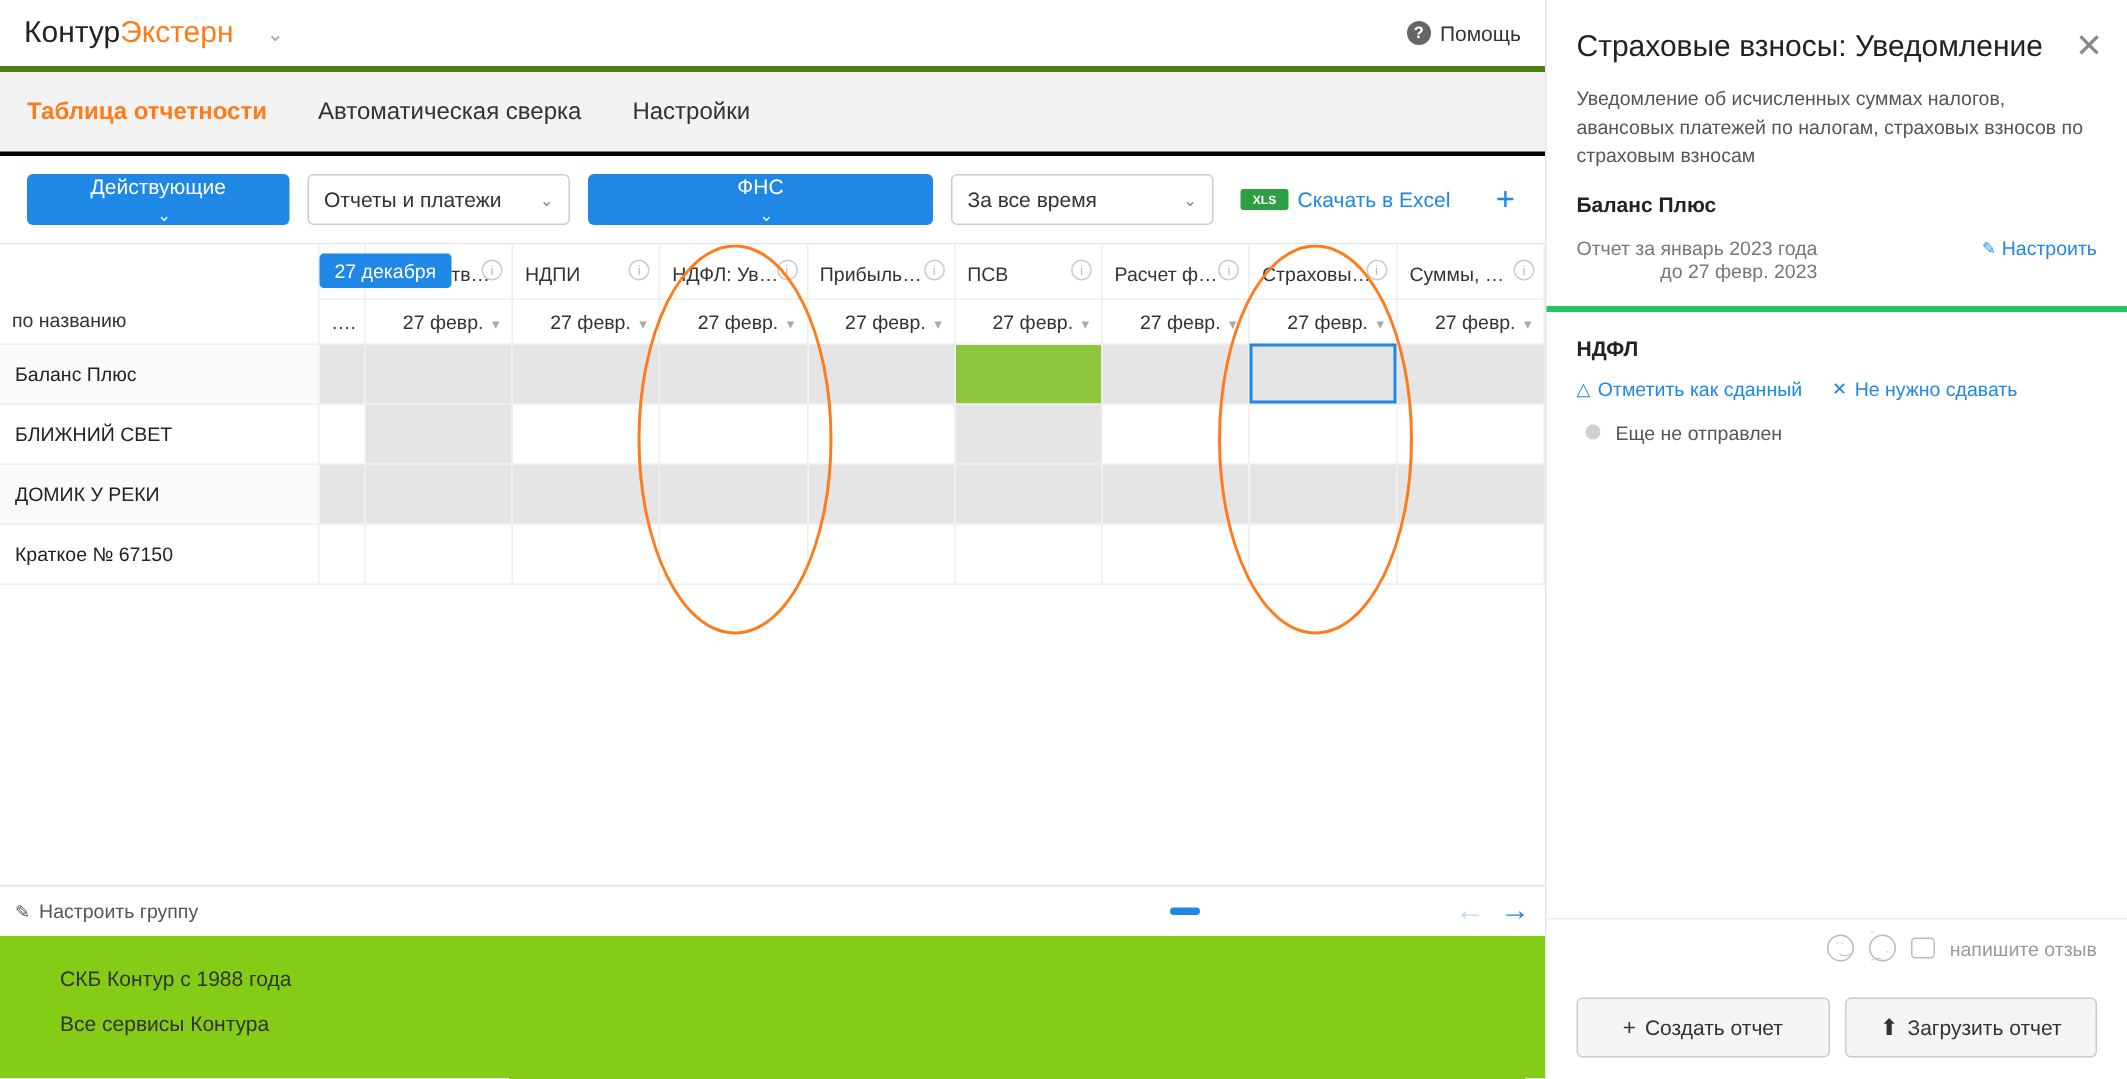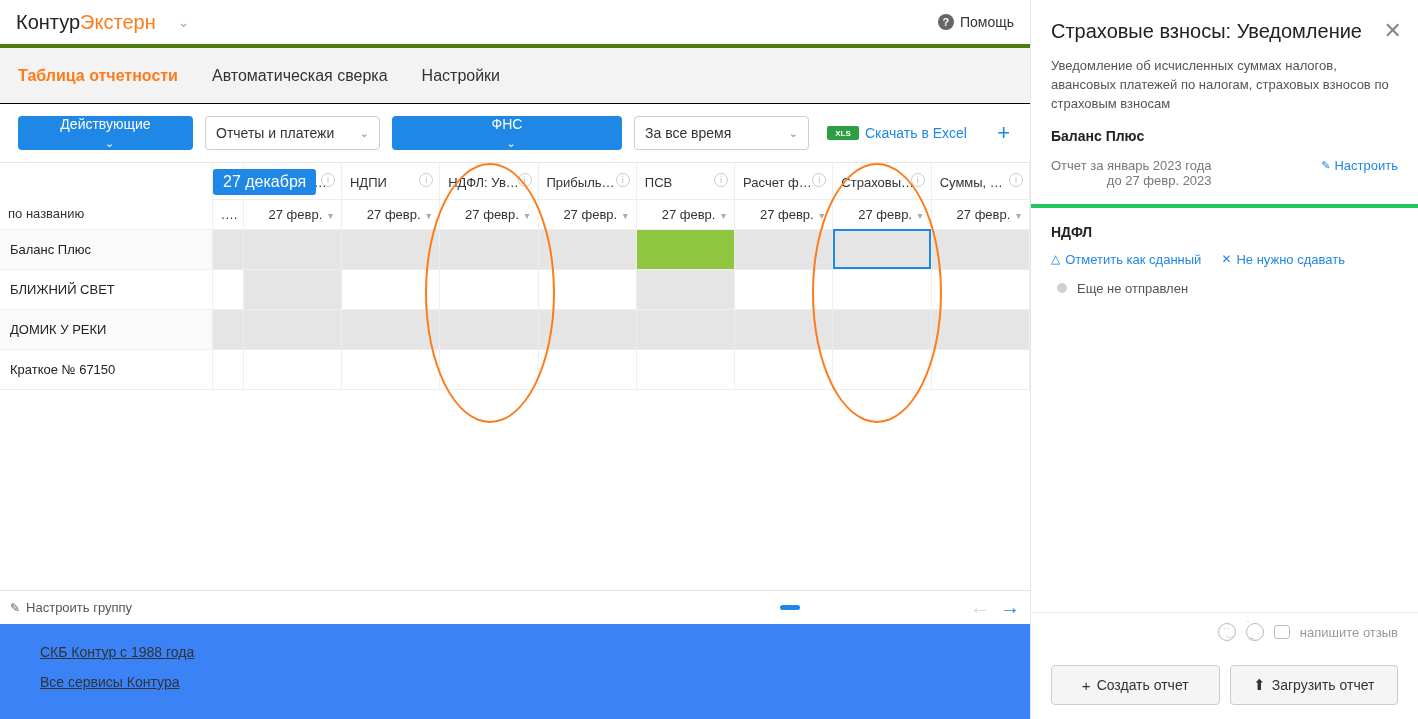--- a/index.html
+++ b/index.html
@@ -9,41 +9,41 @@
   
   .topbar { display: flex; align-items: center; padding: 14px 16px; height: 48px; border-bottom: 4px solid #4d7c0f; }
   .logo { font-size: 20px; font-weight: 400; }
   .logo-k { color: #222; }
   .logo-e { color: #ff7b1a; font-weight: 400; }
   .logo-caret { color: #aaa; margin-left: 22px; font-size: 14px; }
   .topbar-spacer { flex: 1; }
   .help { display: flex; align-items: center; gap: 6px; color: #333; font-size: 14px; }
   .help-icon { width: 16px; height: 16px; border-radius: 50%; background: #666; color: #fff; display: inline-flex; align-items: center; justify-content: center; font-size: 11px; font-weight: bold; }
   
-  .tabs { display: flex; align-items: center; gap: 34px; padding: 0 18px; height: 56px; background: #f3f3f3; border-bottom: 1px solid #000000; }
+  .tabs { display: flex; align-items: center; gap: 34px; padding: 0 18px; height: 56px; background: #f3f3f3; border-bottom: 3px solid #000000; }
   .tab { font-size: 16px; color: #333; cursor: pointer; }
   .tab.active { color: #ff7b1a; font-weight: 600; }
   
   .filterbar { display: flex; align-items: center; gap: 12px; padding: 12px 18px; background: #fff; border-bottom: 1px solid #e5e5e5; position: relative; }
   .sel { display: flex; align-items: center; justify-content: space-between; height: 34px; border-radius: 4px; padding: 0 10px; font-size: 14px; cursor: pointer; }
   .sel .caret { font-size: 11px; margin-left: 8px; }
   .sel-blue { background: #1f87e5; color: #fff; flex-direction: column; }
   .sel-blue .caret { color: #fff; }
   .sel-gray { background: #fff; border: 1px solid #ccc; color: #333; }
   .sel-gray .caret { color: #888; }
   .sel1 { width: 175px; }
   .sel2 { width: 175px; }
   .sel3 { width: 230px; }
   .sel4 { width: 175px; }
   .excel-link { display: flex; align-items: center; gap: 6px; color: #1f87e5; font-size: 14px; margin-left: 6px; cursor: pointer; }
   .xls-badge { width: 32px; height: 14px; background: #2e9e44; border-radius: 2px; color: #fff; font-size: 8px; display: inline-flex; align-items: center; justify-content: center; font-weight: bold; }
   .plus-btn { margin-left: auto; color: #1f87e5; font-size: 22px; font-weight: 300; cursor: pointer; padding-right: 2px; }
   
   .grid-wrap { flex: 1; position: relative; overflow: hidden; background: #fff; }
-  .badge-date { position: absolute; top: 6px; left: 213px; background: #1f87e5; color: #fff; font-size: 16px; padding: 4px 10px; border-radius: 3px; z-index: 5; }
+  .badge-date { position: absolute; top: 6px; left: 213px; background: #1f87e5; color: #fff; font-size: 13px; padding: 4px 10px; border-radius: 3px; z-index: 5; }
   .badge-date::after { content: ""; position: absolute; left: 16px; bottom: -5px; border: 5px solid transparent; border-top-color: #1f87e5; }
   .circle { position: absolute; border: 2px solid #ff7b1a; border-radius: 50%; pointer-events: none; z-index: 20; }
   .c1 { top: 0px; left: 425px; width: 130px; height: 260px; }
   .c2 { top: 0px; left: 812px; width: 130px; height: 260px; }
   table { border-collapse: collapse; width: 100%; table-layout: fixed; }
   col.name-col { width: 210px; }
   col.data-col { width: 97px; }
   th, td { border-right: 1px solid #eee; border-bottom: 1px solid #eee; height: 40px; font-size: 13px; white-space: nowrap; overflow: hidden; text-overflow: ellipsis; }
   thead tr:first-child th { padding: 6px 8px 2px 8px; font-weight: 400; color: #333; text-align: left; position: relative; height: 36px; }
   thead tr:nth-child(2) th { padding: 4px 8px; font-weight: 400; color: #333; background: #fff; text-align: right; height: 30px; }
@@ -58,21 +58,21 @@
   tbody td.selected { outline: 2px solid #1f87e5; outline-offset: -2px; background: #e5e5e5 !important; }
   thead th.name-head { text-align: left; padding-left: 10px; color: #666; font-size: 13px; }
   
   .groupbar { height: 34px; display: flex; align-items: center; padding: 0 10px; border-top: 1px solid #e5e5e5; background: #fff; font-size: 13px; color: #555; }
   .groupbar .pencil { font-size: 12px; margin-right: 6px; }
   .groupbar-spacer { flex: 1; }
   .scrub { width: 20px; height: 5px; background: #1f87e5; border-radius: 3px; margin-right: 170px; }
   .arrows { display: flex; gap: 10px; font-size: 20px; color: #1f87e5; }
   .arrows span:first-child { color: #bfd8f0; }
   
-  .footer { background: #3b82f6; padding: 20px 40px; font-size: 14px; color: #333; height: 95px; text-decoration: underline; }
+  .footer { background: #84cc16; padding: 20px 40px; font-size: 14px; color: #333; height: 95px; }
   .footer div { margin-bottom: 14px; }
   
   .panel { width: 388px; border-left: 1px solid #e5e5e5; display: flex; flex-direction: column; background: #fff; }
   .panel-head { padding: 18px 20px 8px 20px; position: relative; }
   .panel-title { font-size: 20px; font-weight: 400; color: #222; line-height: 1.35; }
   .panel-close { position: absolute; right: 16px; top: 18px; font-size: 22px; color: #888; cursor: pointer; }
   .panel-desc { padding: 4px 20px 10px 20px; font-size: 13px; color: #555; line-height: 1.45; }
   .panel-org { padding: 4px 20px 14px 20px; font-size: 14px; font-weight: 600; color: #222; }
   .panel-period { padding: 0 20px 16px 20px; display: flex; justify-content: space-between; align-items: flex-start; font-size: 13px; color: #777; border-bottom: 4px solid #22c55e; text-align: right; }
   .panel-period .cfg { color: #1f87e5; display: flex; align-items: center; gap: 4px; cursor: pointer; }

